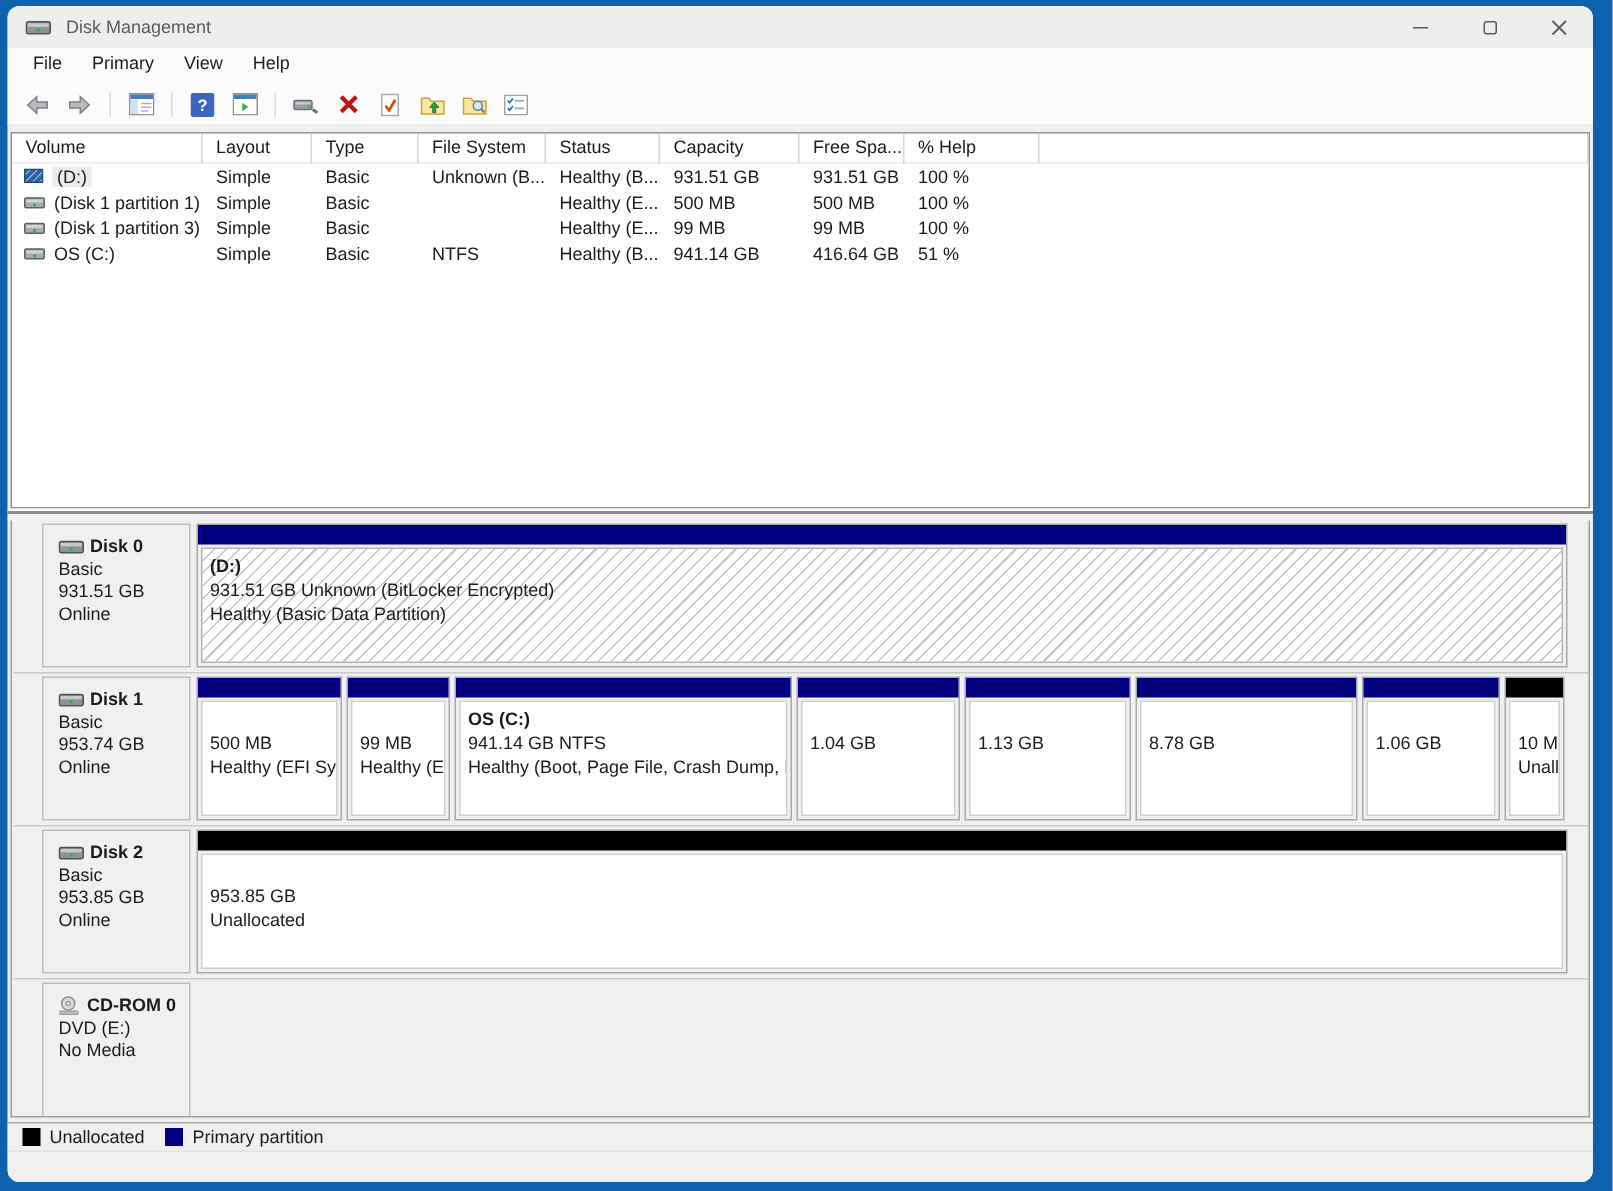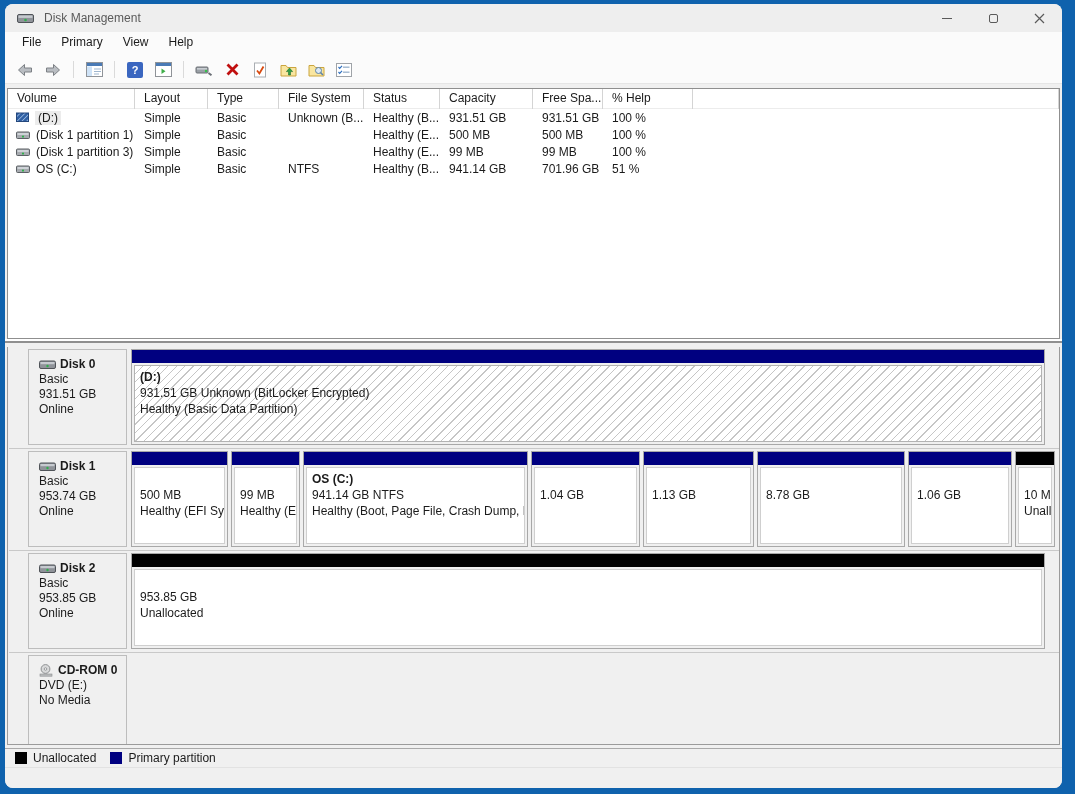--- a/index.html
+++ b/index.html
@@ -253,21 +253,21 @@
             <rect x="1.5" y="3" width="11" height="2" fill="#cfd3d8"></rect>
             <circle cx="7" cy="6.6" r="1.1" fill="#2db14a"></circle>
           </svg>
         <span class="volname">OS (C:)</span>
       </span>
       <span class="cell">Simple</span>
       <span class="cell">Basic</span>
       <span class="cell">NTFS</span>
       <span class="cell">Healthy (B...</span>
       <span class="cell">941.14 GB</span>
-      <span class="cell">701.96 GB</span>
+      <span class="cell">416.64 GB</span>
       <span class="cell">51 %</span>
       <span class="cell"></span>
     </div>
   </div>
 
   <div class="splitter"></div>
 
   <div class="bottom-pane">
 
     <div class="disk-row">
@@ -352,21 +352,21 @@
           </div>
         </div>
         <div class="part" style="width:148px">
           <div class="pbar bar-primary"></div>
           <div class="pbody">
             <div class="pline pname"></div>
             <div class="pline">8.78 GB</div>
             <div class="pline"></div>
           </div>
         </div>
-        <div class="part" style="width:104px">
+        <div class="part" style="width:92px">
           <div class="pbar bar-primary"></div>
           <div class="pbody">
             <div class="pline pname"></div>
             <div class="pline">1.06 GB</div>
             <div class="pline"></div>
           </div>
         </div>
         <div class="part" style="width:40px">
           <div class="pbar bar-unallocated"></div>
           <div class="pbody">

